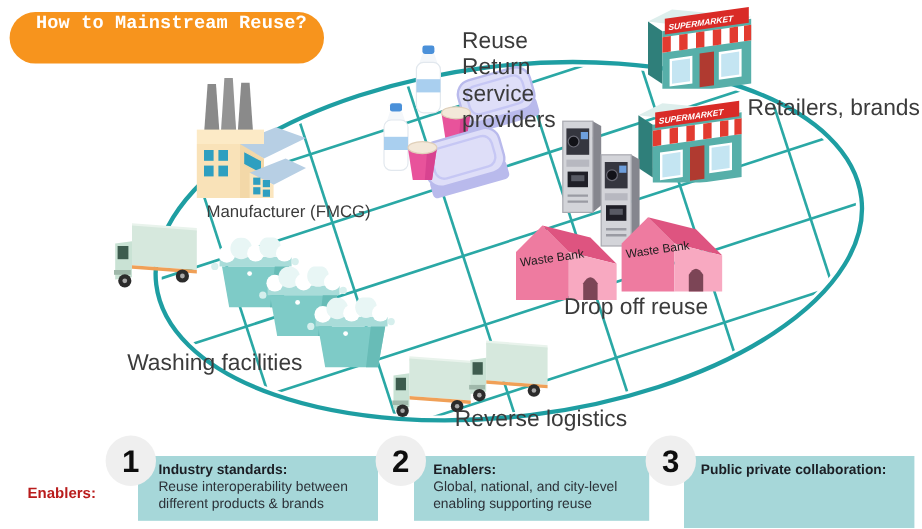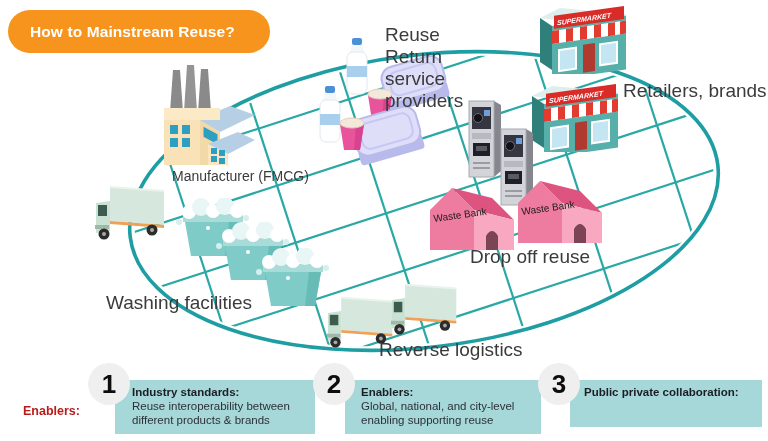--- a/index.html
+++ b/index.html
@@ -2,21 +2,21 @@
 <html><head>
 <meta charset="utf-8">
 <style>
   html,body{margin:0;padding:0;background:#fff;}
   #stage{position:relative;width:768px;height:441px;overflow:hidden;background:#ffffff;
          font-family:"Liberation Sans",sans-serif;}
   .abs{position:absolute;}
   svg{display:block;}
   
   #banner{left:8px;top:10px;width:262px;height:43px;background:#F7941D;border-radius:22px;
-          display:flex;align-items:center;padding-left:22px;box-sizing:border-box;z-index:6;}
+          display:flex;padding-left:22px;box-sizing:border-box;z-index:6;font-family:Liberation Mono, monospace;}
   #banner span{color:#fff;font-weight:bold;font-size:15.5px;letter-spacing:.1px;}
   
   .label{position:absolute;font-size:19px;color:#3b3b3b;z-index:5;line-height:1.15;}
   
   #enablers-label{left:23px;top:404px;font-size:12.5px;font-weight:bold;color:#b91c1c;z-index:6;}
   .en-circle{width:42px;height:42px;border-radius:50%;background:#EFEFEF;z-index:7;
              display:flex;align-items:center;justify-content:center;
              font-size:26px;font-weight:bold;color:#0d0d0d;}
   .en-box{background:#A6D7D9;z-index:6;box-sizing:border-box;color:#2c3138;
           font-size:11.5px;line-height:1.22;padding:5px 8px 5px 17px;margin-top:12px;}
@@ -285,18 +285,18 @@
     <span>Reuse interoperability between different products &amp; brands</span>
   </div>
   <div class="abs en-circle" style="left:88px;top:363px">1</div>
 
   <div class="abs en-box" style="left:345px;top:368px;width:196px;height:54px;padding-left:16px">
     <span class="ttl">Enablers:</span><br>
     <span>Global, national, and city-level enabling supporting reuse</span>
   </div>
   <div class="abs en-circle" style="left:313px;top:363px">2</div>
 
-  <div class="abs en-box" style="left:570px;top:368px;width:192px;height:47px;padding-left:14px">
+  <div class="abs en-box" style="left:570px;top:368px;width:192px;height:60px;padding-left:14px">
     <span class="ttl">Public private collaboration:</span><br>
   </div>
   <div class="abs en-circle" style="left:538px;top:363px">3</div>
 
 </div>
 
 </body></html>

